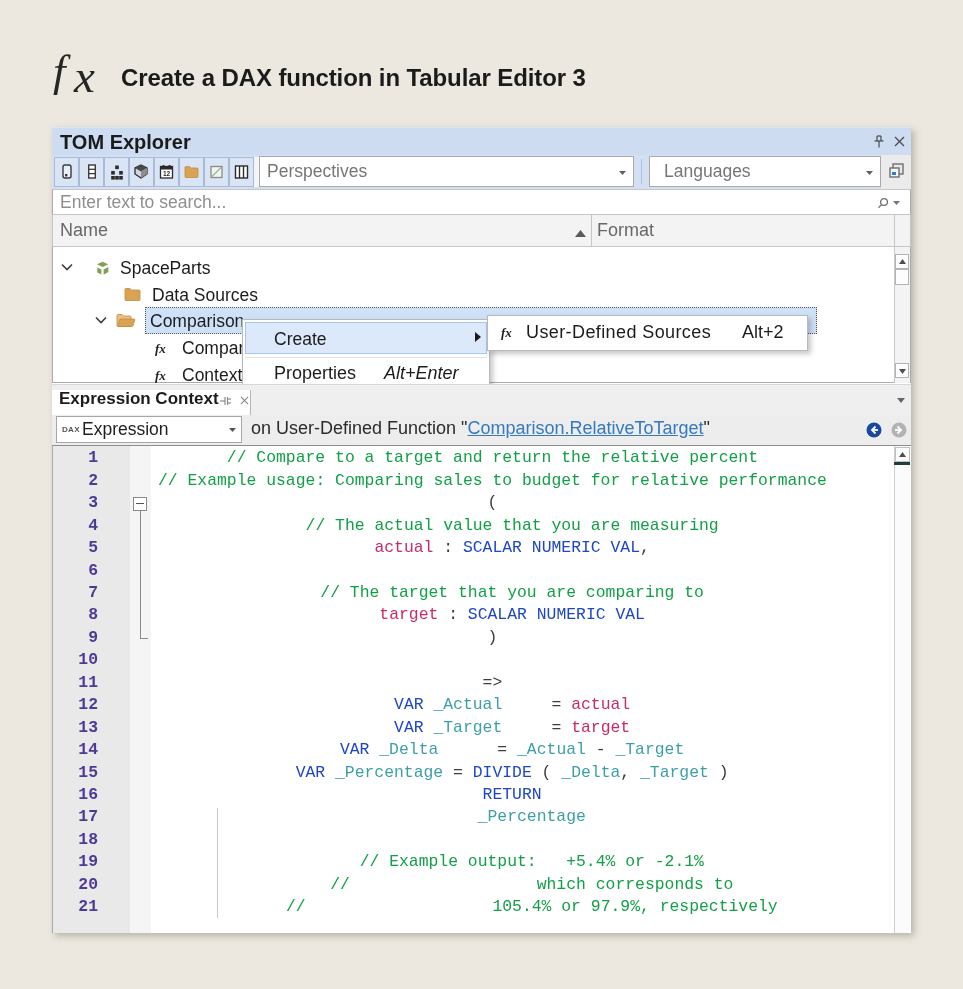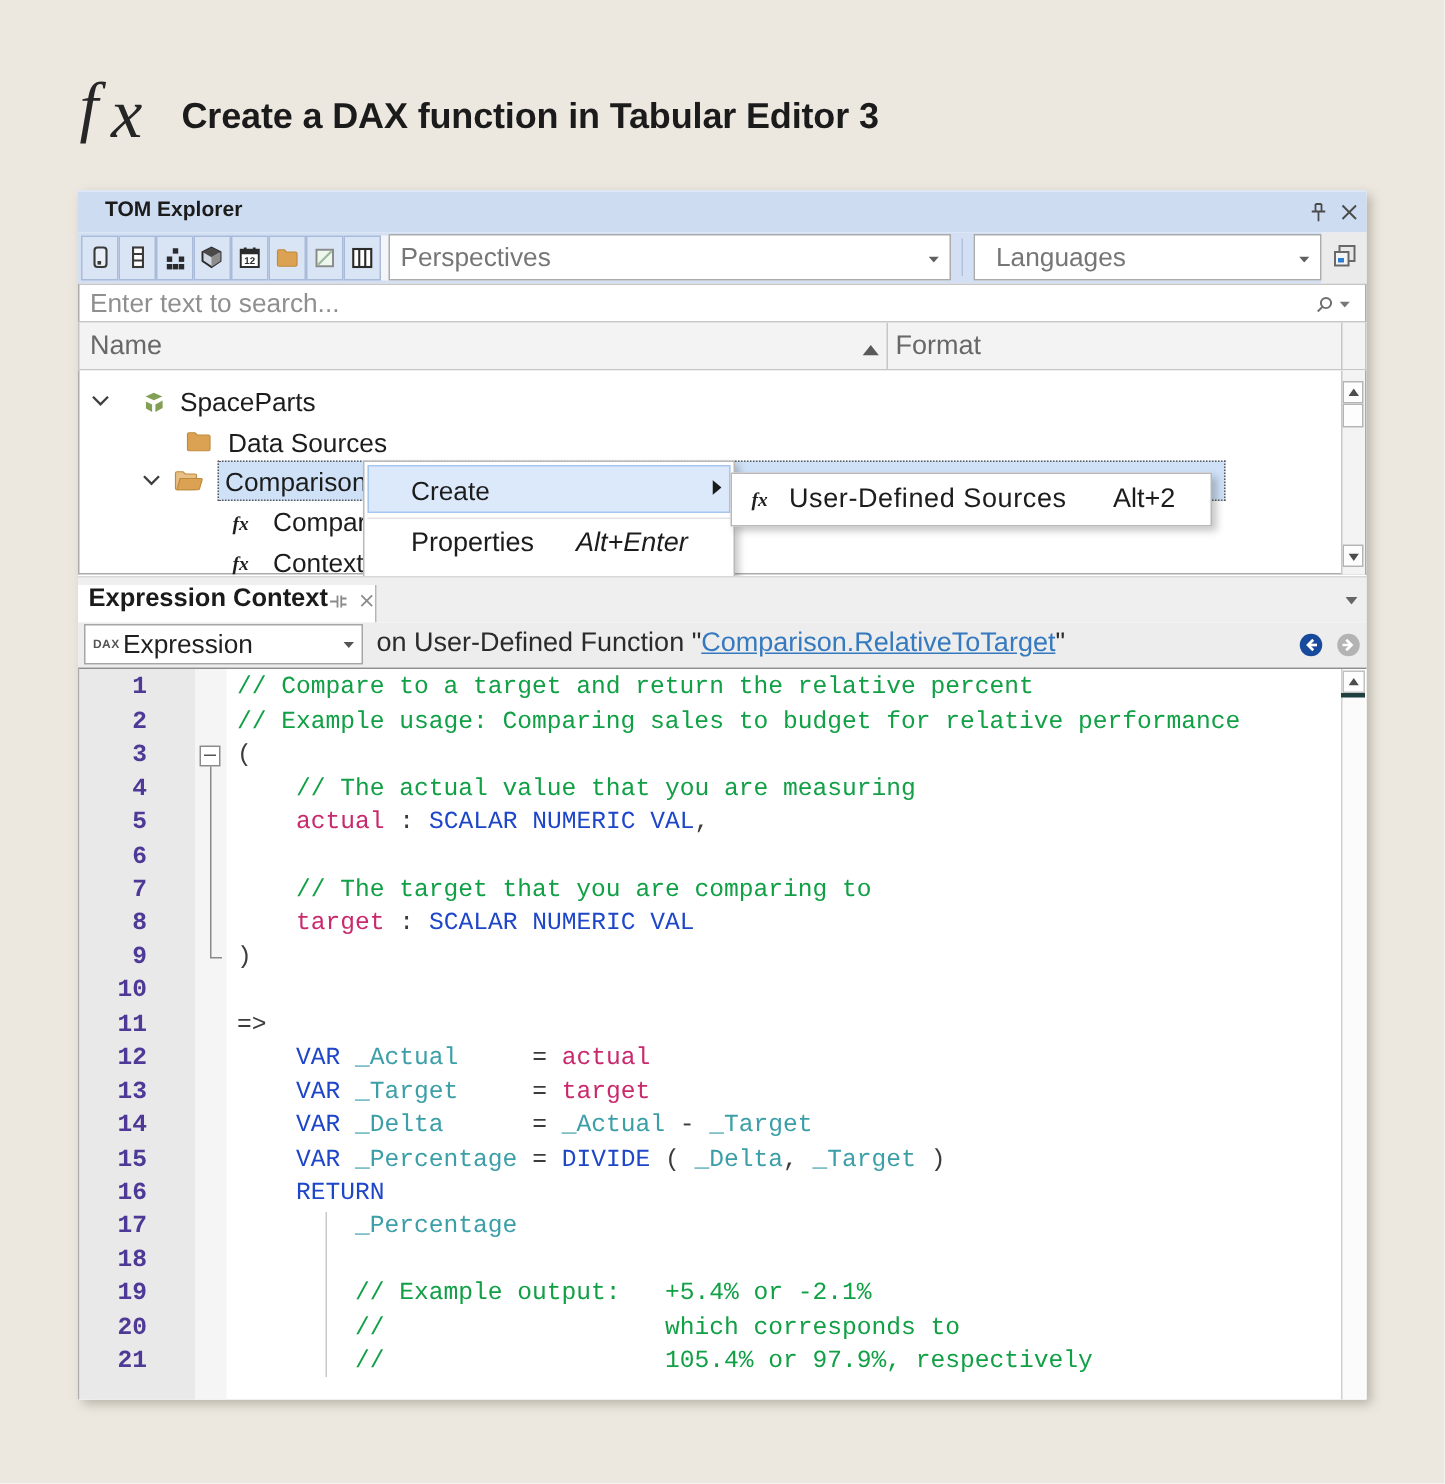--- a/index.html
+++ b/index.html
@@ -2,21 +2,21 @@
 <html><head>
 <meta charset="utf-8">
 <style>
 html,body{margin:0;padding:0;}
 body{width:963px;height:989px;background:#ece8e0;font-family:"Liberation Sans",sans-serif;position:relative;overflow:hidden;}
 .abs{position:absolute;}
 .win{position:absolute;left:52px;top:127px;width:859px;height:806px;box-shadow:3px 3px 7px rgba(90,80,60,.35);background:#fff;}
 .ui{font-size:17.5px;color:#1c1c1c;line-height:20px;}
 .gray{color:#767676;}
 svg{display:block;}
-pre{margin:0;font-family:"Liberation Mono",monospace;}
+pre{margin:0;font-family:"Liberation Mono",monospace;text-align:center;}
 .g{color:#12a046;}
 .b{color:#1e46c8;}
 .t{color:#3c9fa8;}
 .m{color:#c92a6d;}
 .p{color:#3c3c3c;}
 .tbb{top:30px;width:25px;height:30px;background:#d9e4f5;border:1px solid #a9bbd9;box-sizing:border-box;}
 .tbb svg{margin:5px auto 0 auto;}
 .fxi{font:italic bold 13px "Liberation Serif",serif;color:#1f1f1f;}
 .chev{stroke:#3f3f3f;stroke-width:1.6;fill:none;}
 </style>
@@ -25,21 +25,21 @@
 
 <div class="abs" style="left:0;top:0;width:110px;height:110px;color:#262626;">
   <span style="font:italic 45px/45px 'Liberation Serif',serif;position:absolute;left:53px;top:49px;">f</span>
   <span style="font:italic 47px/47px 'Liberation Serif',serif;position:absolute;left:74px;top:53px;">x</span>
 </div>
 <div class="abs" style="left:121px;top:64px;font-size:24px;font-weight:bold;color:#1b1b1b;letter-spacing:-0.1px;">Create a DAX function in Tabular Editor 3</div>
 
 <div class="win">
 
 <div class="abs" style="left:0;top:0;width:859px;height:28px;background:#cedcf2;border-top:1px solid #dde7f6;box-sizing:border-box;">
-  <div class="abs" style="left:8px;top:3px;font-size:14px;font-weight:bold;color:#1b1b1b;margin-left:10px;">TOM Explorer</div>
+  <div class="abs" style="left:8px;top:3px;font-size:20px;font-weight:bold;color:#1b1b1b;">TOM Explorer</div>
   <svg class="abs" style="left:821px;top:7px;" width="12" height="14" viewBox="0 0 12 14">
         <g stroke="#4a4a4a" stroke-width="1.2" fill="none">
           <line x1="4" y1="1" x2="4" y2="6"></line>
           <line x1="8" y1="1" x2="8" y2="6"></line>
           <line x1="4" y1="1" x2="8" y2="1"></line>
           <line x1="1.5" y1="6" x2="10.5" y2="6"></line>
           <line x1="6" y1="6" x2="6" y2="12.5"></line>
         </g>
       </svg>
   <svg class="abs" style="left:842px;top:8px;" width="11" height="11" viewBox="0 0 11 11">
@@ -199,21 +199,21 @@
           <path d="M3.5 0 L7 5 L0 5 Z" fill="#4d4d4d"></path>
         </svg>
       </div>
   <div class="abs" style="left:843px;top:142px;width:14px;height:16px;background:#fdfdfd;border:1px solid #b4b4b4;box-sizing:border-box;"></div>
   <div class="abs" style="left:843px;top:236px;width:14px;height:15px;background:#fdfdfd;border:1px solid #b4b4b4;box-sizing:border-box;">
         <svg style="margin:5px 0 0 3px;" width="7" height="5" viewBox="0 0 7 5">
           <path d="M0 0 L7 0 L3.5 5 Z" fill="#4d4d4d"></path>
         </svg>
       </div>
 
-  <div class="abs" style="left:190px;top:180px;width:248px;height:88px;background:#fff;border:1px solid #b9b9b9;box-shadow:3px 3px 5px rgba(0,0,0,0.22);box-sizing:border-box;">
+  <div class="abs" style="left:190px;top:192px;width:248px;height:88px;background:#fff;border:1px solid #b9b9b9;box-shadow:3px 3px 5px rgba(0,0,0,0.22);box-sizing:border-box;">
     <div class="abs" style="left:2px;top:2px;width:242px;height:32px;background:#dce9fb;border:1px solid #a6c6f0;box-sizing:border-box;"></div>
     <div class="abs ui" style="left:31px;top:9px;">Create</div>
     <svg class="abs" style="left:232px;top:12px;" width="6" height="10" viewBox="0 0 6 10">
           <path d="M0 0 L6 5 L0 10 Z" fill="#1b1b1b"></path>
         </svg>
     <div class="abs" style="left:2px;top:37px;width:242px;height:1px;background:#e2e2e2;"></div>
     <div class="abs" style="left:31px;top:43px;font-size:18px;color:#1c1c1c;">Properties</div>
     <div class="abs" style="left:141px;top:43px;font-size:18px;color:#1c1c1c;font-style:italic;">Alt+Enter</div>
   </div>
 

